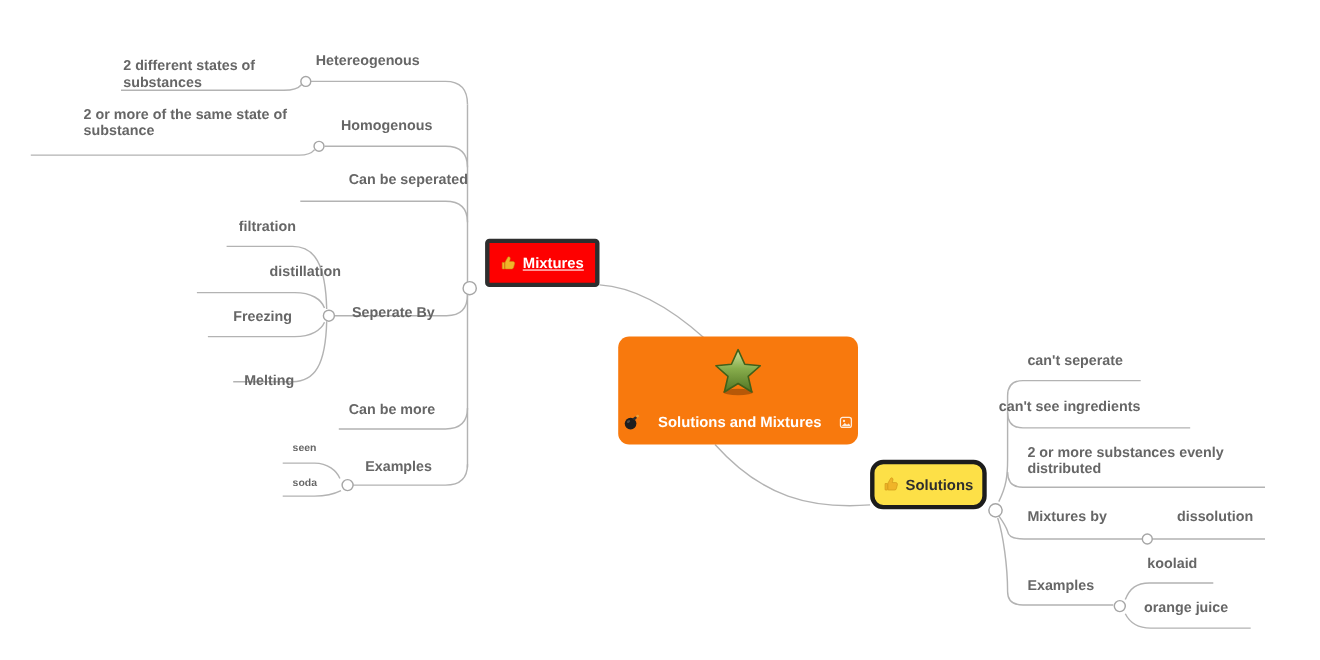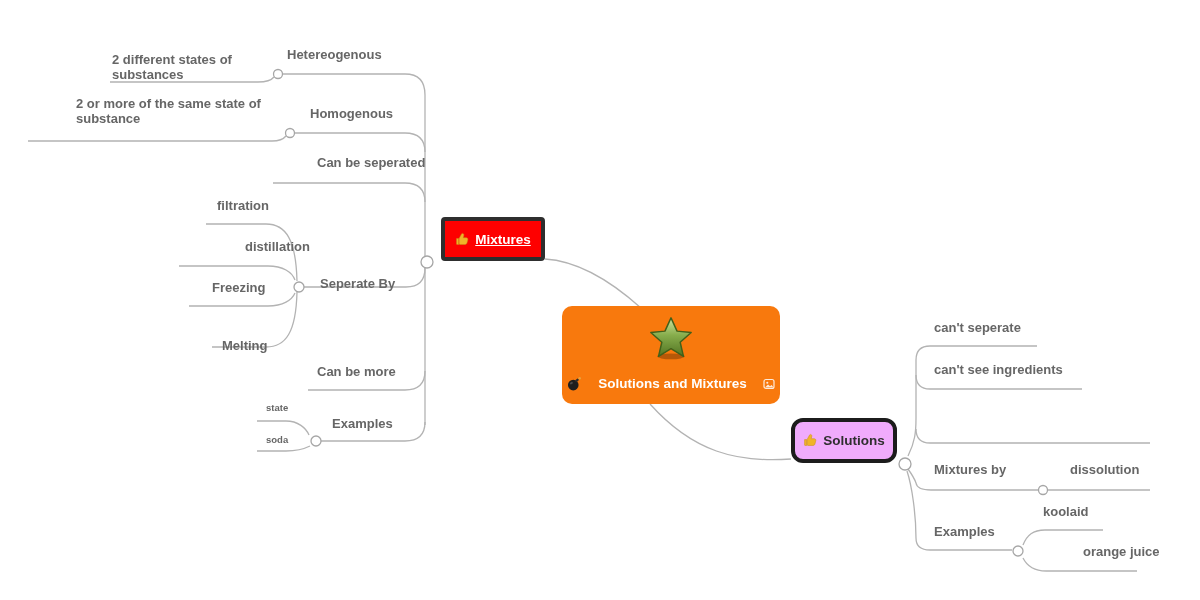--- a/index.html
+++ b/index.html
@@ -26,21 +26,21 @@
   .node-label{font-size:13.5px;font-weight:bold;white-space:nowrap;}
 
   #mixtures-node{
     left:441px;top:217px;width:104px;height:44px;
     background:#fe0000;border:4px solid #2e2e2e;border-radius:4px;
   }
   #mixtures-node .node-label{color:#ffffff;text-decoration:underline;}
 
   #solutions-node{
     left:791px;top:418px;width:106px;height:45px;
-    background:#f0abfc;border:4px solid #1c1c1c;border-radius:12px;
+    background:#fde047;border:4px solid #1c1c1c;border-radius:12px;
   }
   #solutions-node .node-label{color:#2e2e2e;}
 
   #central-node{
     left:562px;top:306px;width:218px;height:98px;
     background:#f8790d;border-radius:10px;
     display:flex;flex-direction:column;align-items:center;
     justify-content:space-between;padding:9px 0 13px 0;box-sizing:border-box;
     cursor:pointer;
   }
@@ -161,26 +161,27 @@
 
   <div class="branch-label" style="left:320px;top:276px;">Seperate By</div>
   <div class="branch-label" style="left:217px;top:198px;">filtration</div>
   <div class="branch-label" style="left:201px;top:239px;margin-left:44px;">distillation</div>
   <div class="branch-label" style="left:212px;top:280px;">Freezing</div>
   <div class="branch-label" style="left:222px;top:338px;">Melting</div>
 
   <div class="branch-label" style="left:317px;top:364px;">Can be more</div>
 
   <div class="branch-label" style="left:332px;top:416px;">Examples</div>
-  <div class="branch-label small" style="left:266px;top:402px;">state</div>
+  <div class="branch-label small" style="left:266px;top:402px;">seen</div>
   <div class="branch-label small" style="left:266px;top:434px;">soda</div>
 
   <div class="branch-label" style="left:934px;top:320px;">can't seperate</div>
-  <div class="branch-label" style="left:934px;top:362px;">can't see ingredients</div>
+  <div class="branch-label" style="left:908px;top:362px;">can't see ingredients</div>
+  <div class="branch-label wrap" style="left:934px;top:403px;width:200px;">2 or more substances evenly distributed</div>
 
   <div class="branch-label" style="left:934px;top:462px;">Mixtures by</div>
   <div class="branch-label" style="left:1070px;top:462px;">dissolution</div>
 
   <div class="branch-label" style="left:934px;top:524px;">Examples</div>
   <div class="branch-label" style="left:1043px;top:504px;">koolaid</div>
-  <div class="branch-label" style="left:1040px;top:544px;margin-left:43px;">orange juice</div>
+  <div class="branch-label" style="left:1040px;top:544px;">orange juice</div>
 
 </div>
 
 </body></html>

